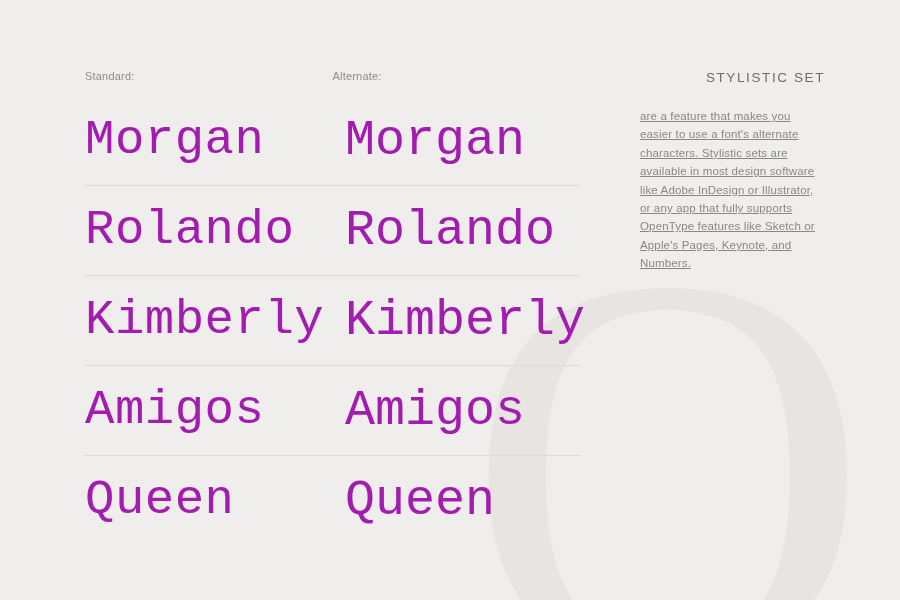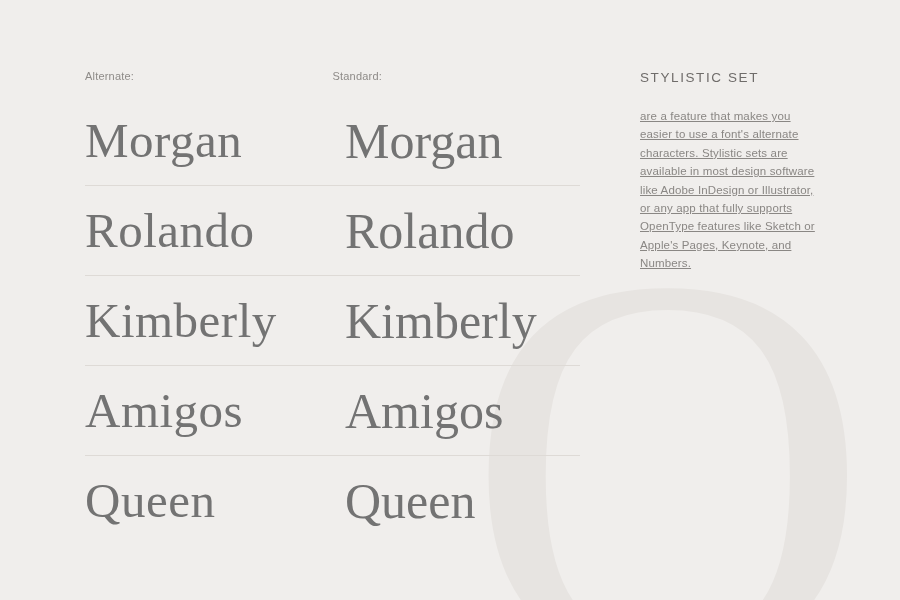--- a/index.html
+++ b/index.html
@@ -56,25 +56,25 @@
     display: flex;
     align-items: center;
     height: 89px;
     border-bottom: 1px solid #dedad6;
   }
   .spec-row:last-child {
     border-bottom: none;
   }
   .word {
     width: 260px;
-    font-family: Liberation Serif, serif;
+    font-family: Liberation Mono, monospace;
     font-weight: 400;
     font-size: 49px;
     line-height: 1;
-    color: #737373;
+    color: #a21caf;
     letter-spacing: .5px;
     white-space: nowrap;
   }
   .word.alt {
     width: 235px;
     font-size: 50px;
     letter-spacing: 0px;
   }
 
   
@@ -82,20 +82,21 @@
     position: absolute;
     left: 640px;
     top: 70px;
     width: 185px;
   }
   #side-title {
     font-size: 13.5px;
     letter-spacing: 1.6px;
     color: #6f6c6a;
     margin-bottom: 22px;
+    text-align: right;
   }
   #side-body p {
     margin: 0;
     font-size: 11.5px;
     line-height: 18.4px;
     color: #8a8784;
     letter-spacing: .15px;
     text-decoration: underline;
   }
 
@@ -124,22 +125,22 @@
 </head>
 <body>
 
 <div id="bg-glyph">Q</div>
 
 <div id="page">
 
   <div id="specimen">
 
     <div class="col-headers">
+      <div class="ch">Standard:</div>
       <div class="ch">Alternate:</div>
-      <div class="ch">Standard:</div>
     </div>
 
     <div class="spec-row">
       <div class="word">Morgan</div>
       <div class="word alt">Morgan</div>
     </div>
 
     <div class="spec-row">
       <div class="word">Rolando</div>
       <div class="word alt">Rolando</div>

